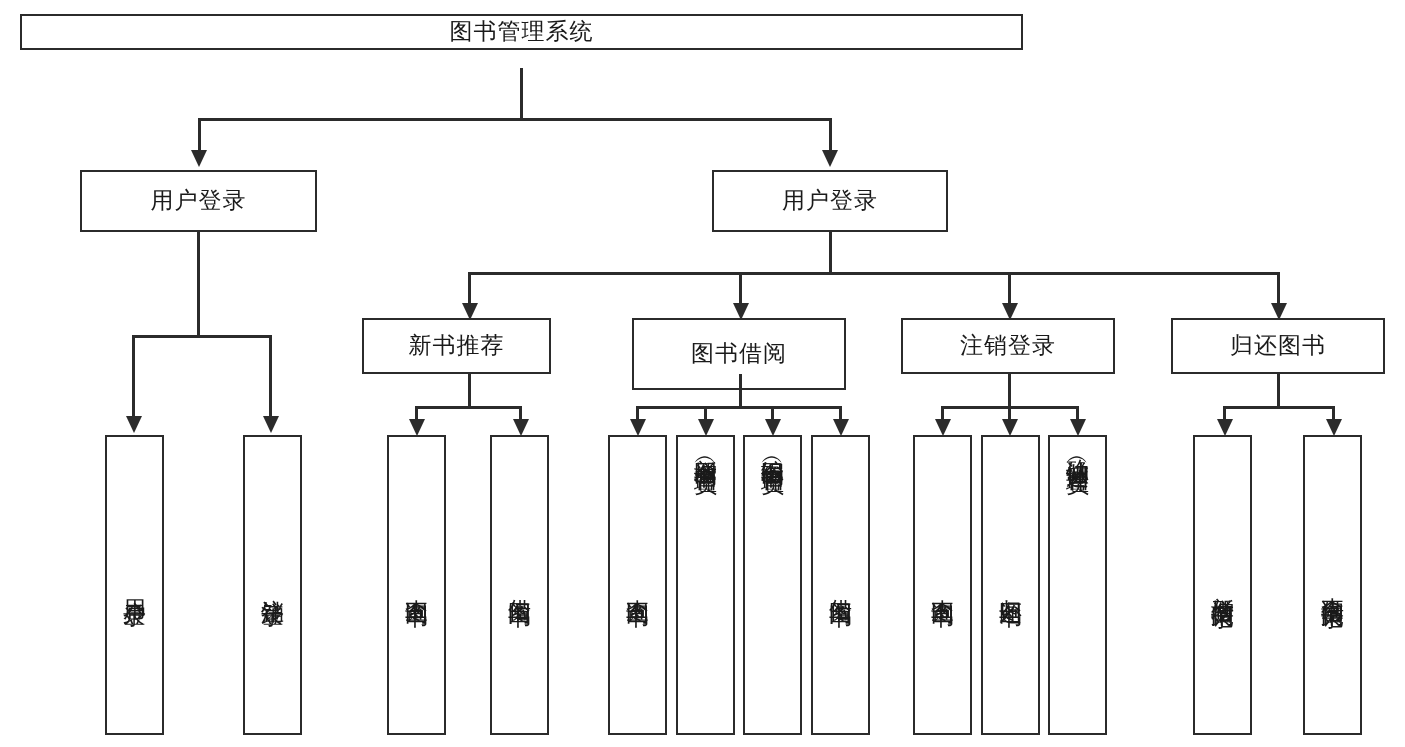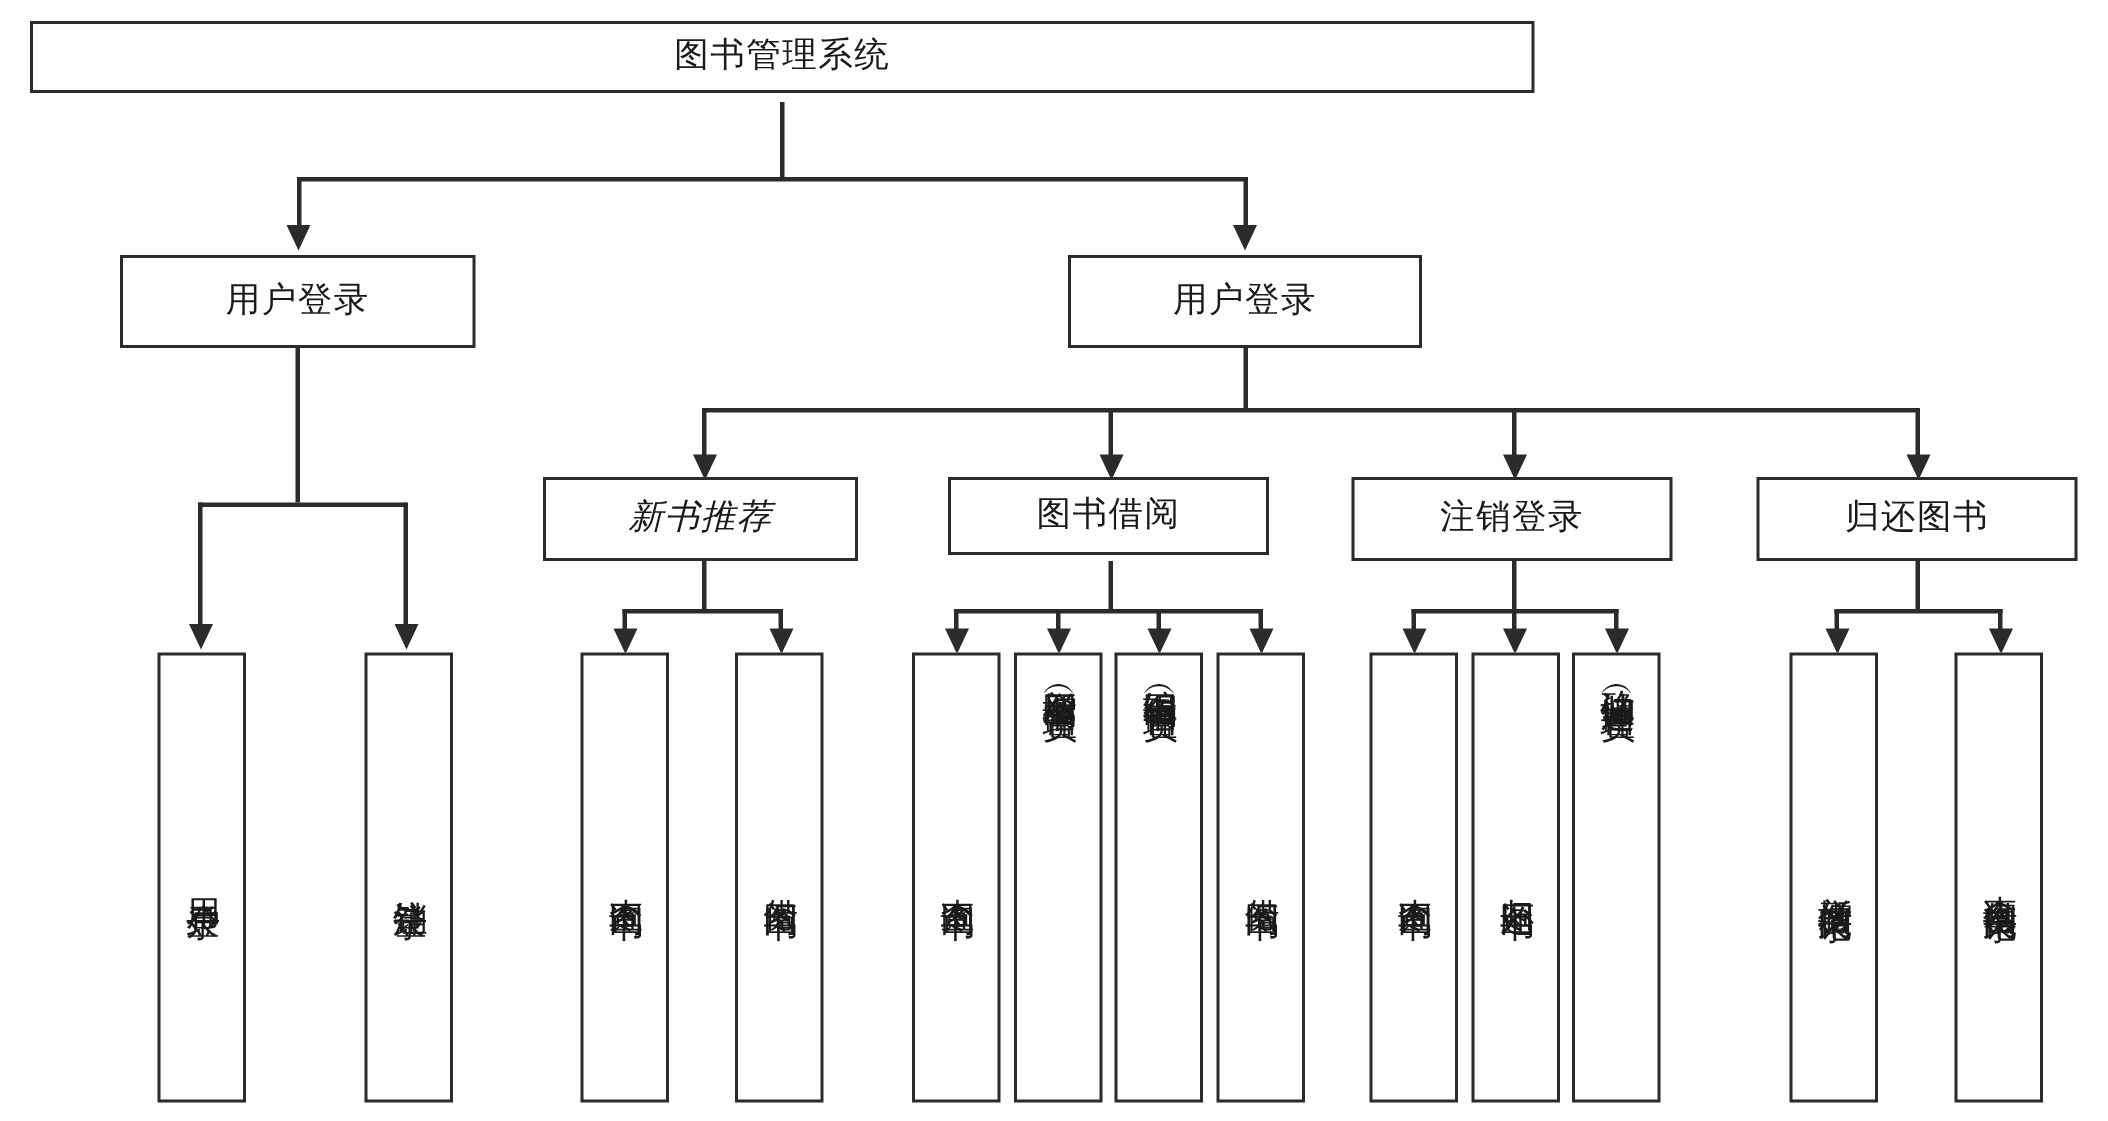--- a/index.html
+++ b/index.html
@@ -85,21 +85,21 @@
     white-space: nowrap;
     letter-spacing: 0.5px;
     user-select: none;
   }
 </style>
 </head>
 <body>
 
 <div id="diagram-root">
 
-  <div class="node node-h node-root" style="left:20px; top:14px; width:1003px; height:48px;">
+  <div class="node node-h node-root" style="left:20px; top:14px; width:1003px; height:36px;">
     <span>图书管理系统</span>
   </div>
 
   <div class="vline" style="left:520px; top:68px; height:50px;"></div>
 
   <div class="hline" style="left:198px; top:118px; width:634px;"></div>
 
   <div class="vline" style="left:198px; top:118px; height:35px;"></div>
   <div class="arrow" style="left:191px; top:150px;"></div>
   <div class="vline" style="left:829px; top:118px; height:35px;"></div>
@@ -123,24 +123,24 @@
   <div class="hline" style="left:468px; top:272px; width:812px;"></div>
   <div class="vline" style="left:468px; top:272px; height:33px;"></div>
   <div class="arrow" style="left:462px; top:303px;"></div>
   <div class="vline" style="left:739px; top:272px; height:33px;"></div>
   <div class="arrow" style="left:733px; top:303px;"></div>
   <div class="vline" style="left:1008px; top:272px; height:33px;"></div>
   <div class="arrow" style="left:1002px; top:303px;"></div>
   <div class="vline" style="left:1277px; top:272px; height:33px;"></div>
   <div class="arrow" style="left:1271px; top:303px;"></div>
 
-  <div class="node node-h" style="left:362px; top:318px; width:210px; height:56px;font-style:italic;">
+  <div class="node node-h" style="left:362px; top:318px; width:189px; height:56px;">
     <span>新书推荐</span>
   </div>
-  <div class="node node-h" style="left:632px; top:318px; width:214px; height:52px;">
+  <div class="node node-h" style="left:632px; top:318px; width:214px; height:72px;">
     <span>图书借阅</span>
   </div>
   <div class="node node-h" style="left:901px; top:318px; width:214px; height:56px;">
     <span>注销登录</span>
   </div>
   <div class="node node-h" style="left:1171px; top:318px; width:214px; height:56px;">
     <span>归还图书</span>
   </div>
 
   <div class="vline" style="left:468px; top:374px; height:32px;"></div>

